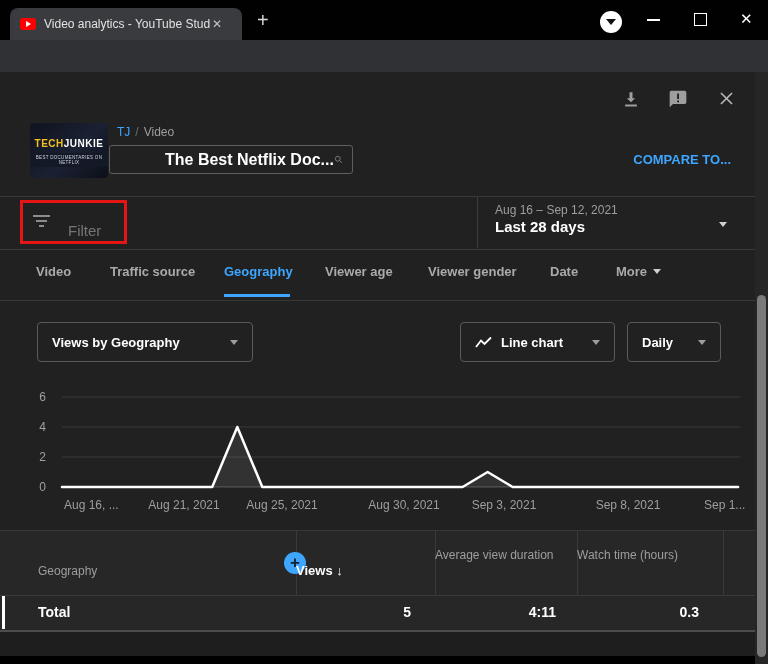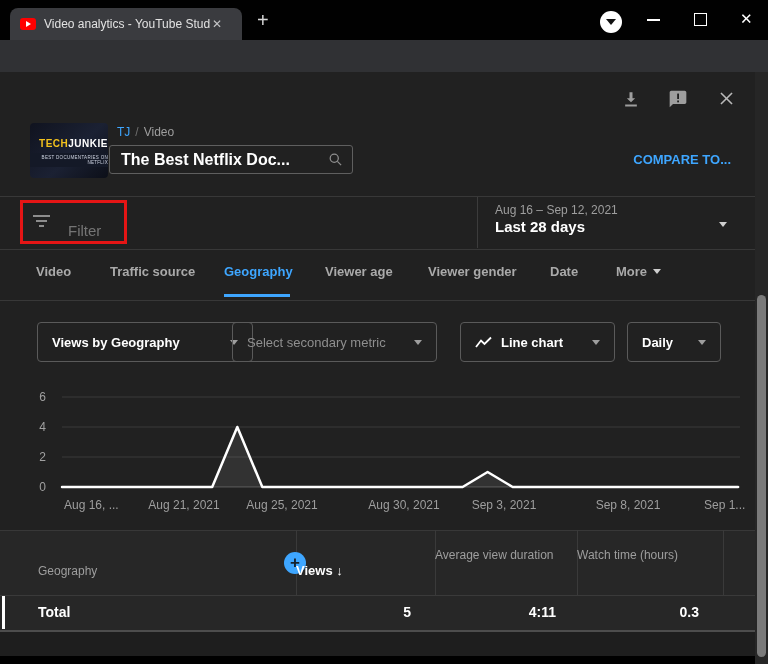--- a/index.html
+++ b/index.html
@@ -31,28 +31,28 @@
   .ext-pill{position:absolute;left:698px;top:44px;width:64px;height:24px;border:1.5px solid #caa23d;border-radius:13px;
     display:flex;align-items:center;justify-content:center;gap:5px;box-sizing:border-box;}
   .ext-pill .txt{color:var(--error-gold,#dfae45);font-size:11.5px;font-weight:bold;}
   .ext-pill .dots{color:var(--error-gold,#dfae45);font-size:11px;font-weight:bold;}
   .avatar-j{position:absolute;left:664px;top:44px;width:24px;height:24px;border-radius:50%;background:#5c7484;
     color:#fff;font-size:12px;display:flex;align-items:center;justify-content:center;}
   
   #content{position:absolute;left:0;top:72px;width:768px;height:592px;background:#212121;}
   .icon-btn{position:absolute;top:17px;}
   .thumb{position:absolute;left:30px;top:51px;width:78px;height:55px;border-radius:4px;overflow:hidden;
-    background:linear-gradient(135deg,#10131f 0%,#1b2133 55%,#0c0f18 100%);text-align:right;}
+    background:linear-gradient(135deg,#10131f 0%,#1b2133 55%,#0c0f18 100%);text-align:center;}
   .thumb .l1{margin-top:15px;font-size:10px;font-weight:bold;letter-spacing:.5px;}
   .thumb .l1 .a{color:#f2c11d;} .thumb .l1 .b{color:#fff;}
   .thumb .l2{margin-top:4px;font-size:4.5px;color:#cfd4e2;background:#141927;padding:2px 0;letter-spacing:.3px;}
   .crumb{position:absolute;left:117px;top:53px;font-size:12px;}
   .crumb .ch{color:var(--accent-blue,#3ea6ff);} .crumb .sep{color:#6f6f6f;padding:0 5px;} .crumb .sec{color:#9e9e9e;}
   .titlebox{position:absolute;left:109px;top:73px;width:244px;height:29px;border:1px solid #5f5f5f;border-radius:3px;
-    box-sizing:border-box;display:flex;align-items:center;}
+    box-sizing:border-box;display:flex;align-items:center;padding-left:44px;}
   .titlebox .t{color:#fff;font-size:16px;font-weight:bold;margin-left:11px;white-space:nowrap;}
   .titlebox svg{margin-left:auto;margin-right:9px;}
   .compare{position:absolute;right:37px;top:80px;color:var(--accent-blue,#3ea6ff);font-size:13px;font-weight:bold;}
   
   .filterbar{position:absolute;left:0;top:124px;width:768px;height:52px;border-top:1px solid #383838;border-bottom:1px solid #383838;box-sizing:content-box;}
   .f-icon{position:absolute;left:33px;top:143px;width:17px;}
   .f-icon i{display:block;background:#8d8d8d;height:2px;margin-bottom:3px;}
   .f-icon i:nth-child(1){width:17px;} .f-icon i:nth-child(2){width:11px;margin-left:3px;} .f-icon i:nth-child(3){width:5px;margin-left:6px;}
   .f-label{position:absolute;left:68px;top:150px;color:#757575;font-size:15px;}
   .annotation{position:absolute;left:20px;top:128px;width:101px;height:38px;border:3px solid var(--annotation-red,#e51515);z-index:50;}
@@ -210,24 +210,20 @@
         </span>
       <span class="an-tab" style="left:616px">
           <span>More</span>
           <span class="caret lt"></span>
         </span>
     </div>
     <div class="tab-underline"></div>
 
     <div class="ctl" style="left:37px;width:216px">
         <span>Views by Geography</span>
-        <span class="caret"></span>
-      </div>
-    <div class="ctl muted" style="left:232px;width:205px">
-        <span>Select secondary metric</span>
         <span class="caret"></span>
       </div>
     <div class="ctl" style="left:460px;width:155px">
       <svg width="18" height="13" viewBox="0 0 18 13">
           <polyline points="1,11 6,4.5 9.5,8 16,1.5" stroke="#fff" stroke-width="1.8" fill="none"></polyline>
         </svg>
       <span>Line chart</span>
         <span class="caret"></span>
     </div>
     <div class="ctl" style="left:627px;width:94px">

